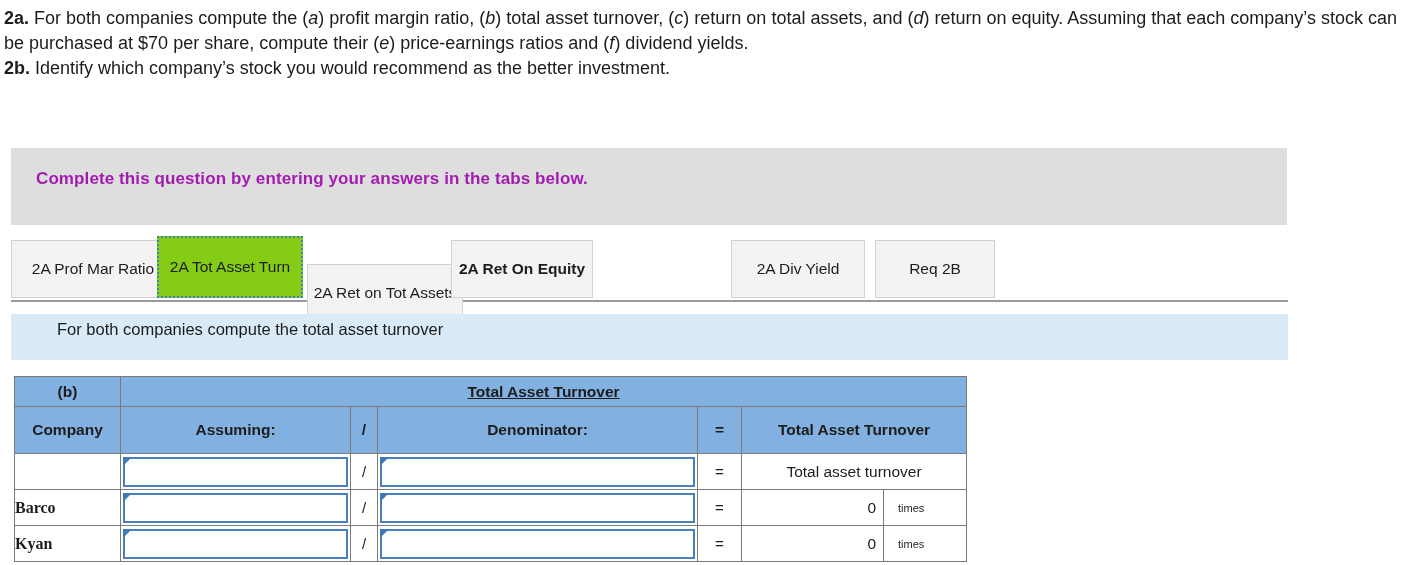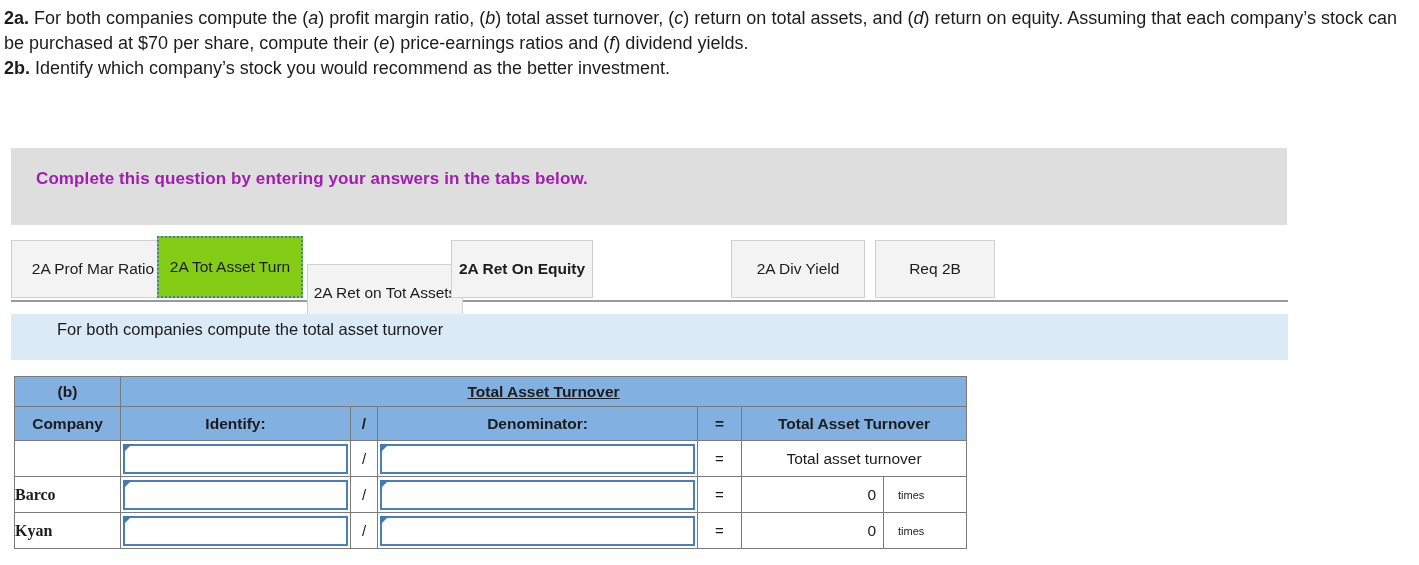--- a/index.html
+++ b/index.html
@@ -120,21 +120,21 @@
   }
   .hdr {
     background: #82b0e0 !important;
     font-weight: bold;
     text-align: center;
     font-size: 15.5px;
     color: #111111;
   }
   .hdr-title { height: 30px; }
   .hdr-title span { text-decoration: underline; }
-  .hdr-row { height: 34px; border-radius: 7px; }
+  .hdr-row { height: 47px; border-radius: 7px; }
   .c-company  { width: 106px; }
   .c-num      { width: 230px; }
   .c-slash    { width: 27px;  }
   .c-den      { width: 320px; }
   .c-eq       { width: 44px;  }
   .c-res      { width: 225px; }
   .row-label  { font-weight: bold; font-size: 16px; padding-left: 5px; font-family: Liberation Serif, serif; }
   .sym        { text-align: center; color: #2a2a2a; font-size: 15px; }
 
   .datarow td { height: 35px; }
@@ -245,21 +245,21 @@
       <col class="c-eq">
       <col class="c-res">
   </colgroup>
   <tbody id="grid-body">
     <tr class="hdr-title">
       <td class="hdr">(b)</td>
       <td class="hdr" colspan="5"><span>Total Asset Turnover</span></td>
     </tr>
     <tr class="hdr-row">
       <td class="hdr">Company</td>
-      <td class="hdr">Identify:</td>
+      <td class="hdr">Assuming:</td>
       <td class="hdr">/</td>
       <td class="hdr">Denominator:</td>
       <td class="hdr">=</td>
       <td class="hdr">Total Asset Turnover</td>
     </tr>
   <tr class="datarow">
         <td class="row-label"></td>
         <td>
           <div class="field-wrap">
             <div class="field"></div>

